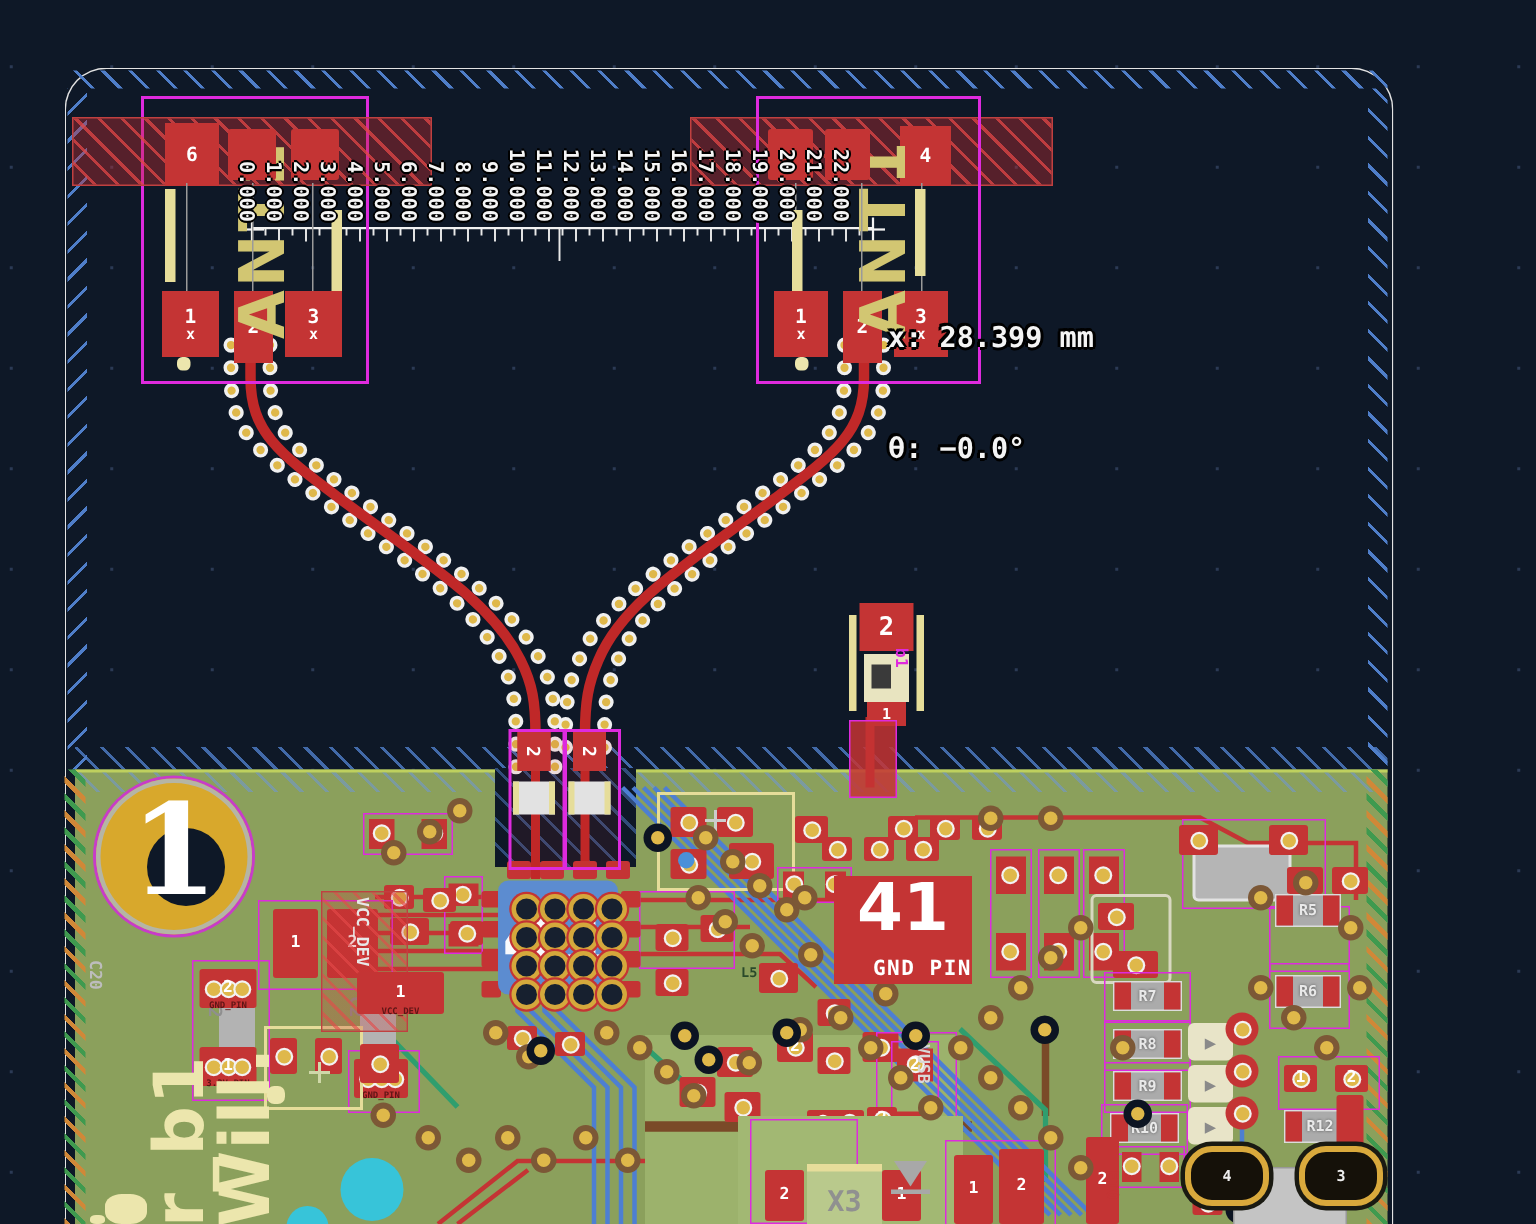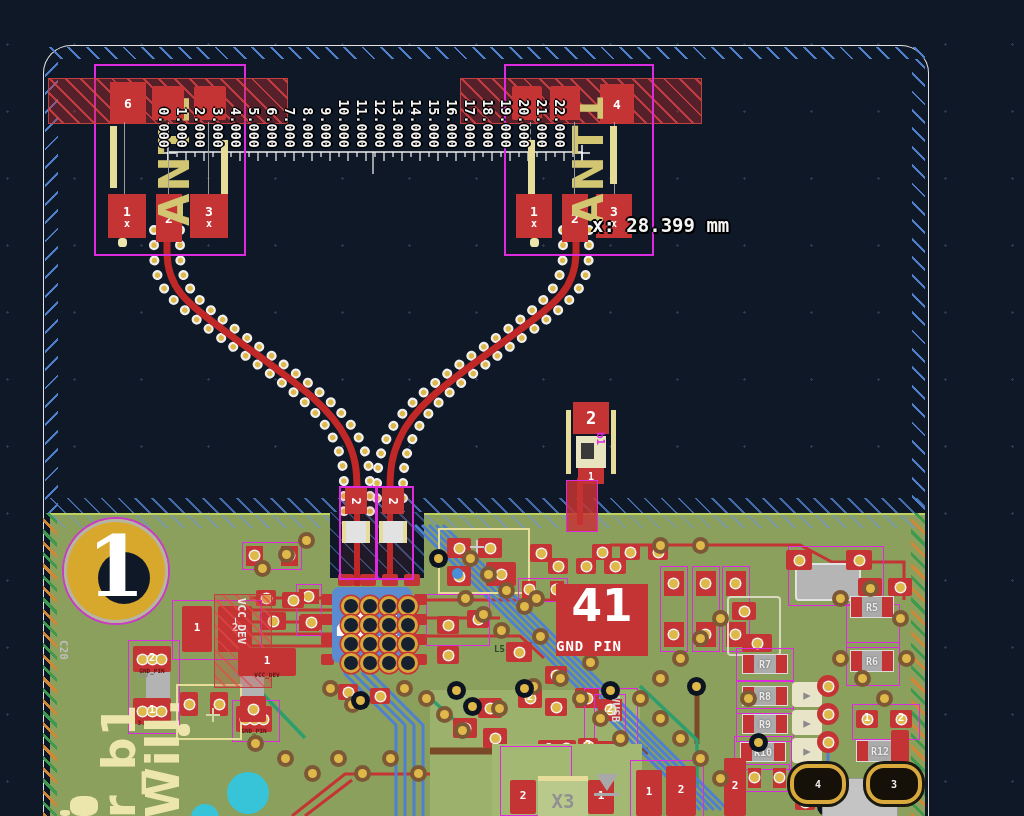--- a/index.html
+++ b/index.html
@@ -51,21 +51,21 @@
   .fiducial{position:absolute;left:64px;top:519px;width:104px;height:104px;border-radius:50%;
     background:#d8a82c;box-shadow:0 0 0 2px #c83cc8,inset 0 0 0 3px #b5b5a5;}
   .fidhole{position:absolute;left:98px;top:552px;width:52px;height:52px;border-radius:50%;background:#0e1827;}
   .fidlabel{position:absolute;left:64px;top:514px;width:104px;height:104px;display:flex;align-items:center;justify-content:center;
     color:#fff;font:bold 84px "DejaVu Serif",serif;}
   .chipblue{position:absolute;left:332px;top:587px;width:80px;height:76px;background:#5c8cd0;border-radius:7px;}
   .chipblue .lbl{position:absolute;width:100%;top:6px;text-align:center;color:#fff;font:bold 54px "DejaVu Sans",sans-serif;opacity:.96;}
   .gridpad{position:absolute;width:14px;height:14px;border-radius:50%;border:3px solid #d4a83c;background:#17202f;box-shadow:0 0 0 1.5px #c43434;}
   .chipred{position:absolute;left:556px;top:584px;width:92px;height:72px;background:#c43434;}
   .chipred .n{position:absolute;width:100%;top:-4px;text-align:center;color:#fff;font:bold 44px "DejaVu Sans",sans-serif;}
-  .chipred .s{position:absolute;width:100%;bottom:2px;text-align:left;color:#fff;font:bold 14px "DejaVu Sans Mono",monospace;letter-spacing:1px;}
+  .chipred .s{position:absolute;width:100%;bottom:2px;text-align:right;color:#fff;font:bold 14px "DejaVu Sans Mono",monospace;letter-spacing:1px;}
   .b1c{position:absolute;left:566px;top:402px;width:50px;height:82px;}
   .b1c .bar{position:absolute;top:8px;width:5px;height:64px;background:#e6dd9a;}
   .b1c .p2{position:absolute;left:7px;top:0;width:36px;height:32px;background:#c43434;color:#fff;
     display:flex;align-items:center;justify-content:center;font:bold 17px "DejaVu Sans Mono",monospace;}
   .b1c .bd{position:absolute;left:10px;top:34px;width:30px;height:32px;background:#e8e4c0;}
   .b1c .bd i{position:absolute;left:5px;top:7px;width:13px;height:16px;background:#3a3a3a;}
   .b1c .p1{position:absolute;left:12px;top:66px;width:26px;height:16px;background:#c43434;color:#fff;
     display:flex;align-items:center;justify-content:center;font:bold 10px "DejaVu Sans Mono",monospace;}
   .b1ref{position:absolute;left:594px;top:432px;color:#de2ade;font:bold 11px "DejaVu Sans Mono",monospace;transform:rotate(90deg);}
   .b1conn{position:absolute;left:566px;top:480px;width:30px;height:50px;border:1.5px solid #de2ade;background:rgba(196,52,52,.85);}
@@ -946,14 +946,15 @@
       <div class="rlb" style="left: 478px;">17.000</div>
       <div class="rlb" style="left: 496px;">18.000</div>
       <div class="rlb" style="left: 514px;">19.000</div>
       <div class="rlb" style="left: 532px;">20.000</div>
       <div class="rlb" style="left: 550px;">21.000</div>
       <div class="rlb" style="left: 568px;">22.000</div>
     </div>
 
   <div class="hud">
     <div>x: 28.399 mm</div>
+    <div>θ: −0.0°</div>
   </div>
 </div>
 
 </body></html>

